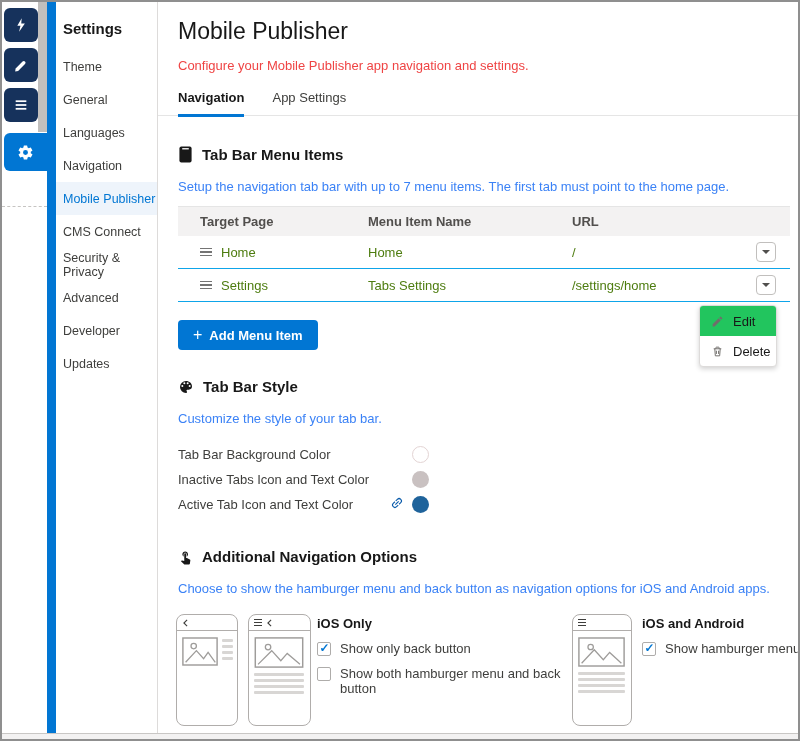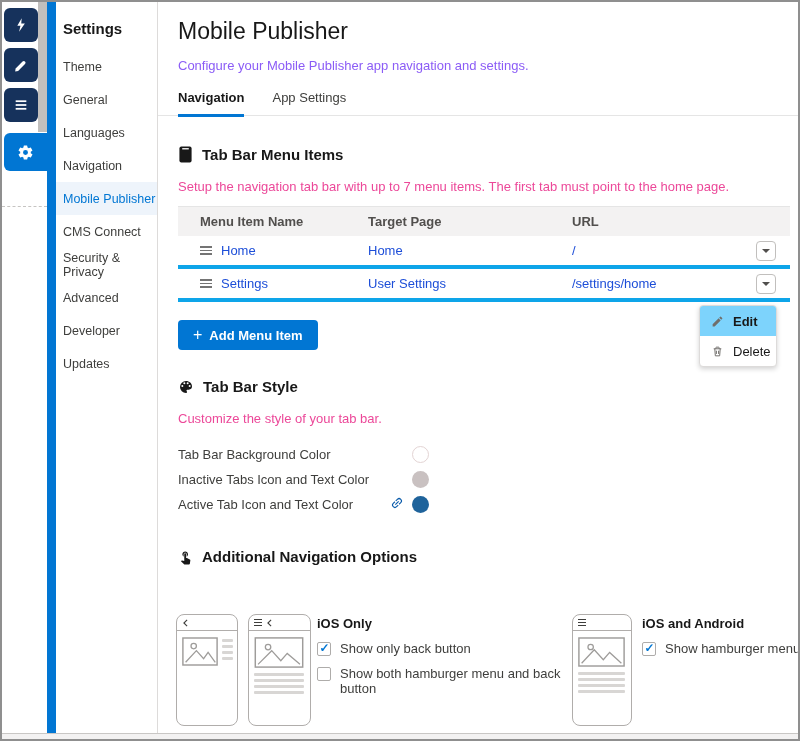--- a/index.html
+++ b/index.html
@@ -27,35 +27,35 @@
   
   .sidebar { position:absolute; left:56px; top:2px; width:102px; height:731px; background:#fff; border-right:1px solid #dddbda; }
   .sb-title { padding:18px 0 0 7px; font-size:15px; font-weight:700; color:#181818; }
   .sb-items { margin-top:13px; }
   .sb-item { height:33px; display:flex; align-items:center; padding-left:7px; font-size:12.5px; color:#3e3e3c; cursor:pointer; }
   .sb-item.active { background:#eef4fb; color:#0176d3; }
 
   
   .main { position:absolute; left:158px; top:2px; width:640px; height:731px; background:#fff; }
   .page-title { position:absolute; left:20px; top:16px; font-size:23px; font-weight:400; color:#181818; }
-  .page-sub { position:absolute; left:20px; top:56px; font-size:13px; color:#8b5cf6; }
+  .page-sub { position:absolute; left:20px; top:56px; font-size:13px; color:#ef4444; }
 
   .tabs { position:absolute; left:20px; top:88px; display:flex; gap:28px; z-index:2; }
   .tab { font-size:13px; color:#3e3e3c; padding-bottom:9px; cursor:pointer; }
   .tab.active { font-weight:700; color:#181818; border-bottom:3px solid #0176d3; }
   .tabs-divider { position:absolute; left:0; right:0; top:113px; height:1px; background:#e5e5e5; }
 
   .sec-head { position:absolute; left:20px; display:flex; align-items:center; gap:9px; font-size:15px; font-weight:700; color:#181818; }
-  .sec-desc { position:absolute; left:20px; font-size:13px; color:#ec4899; }
+  .sec-desc { position:absolute; left:20px; font-size:13px; color:#3b82f6; }
 
   
   .mi-table { position:absolute; left:20px; top:204px; width:612px; font-size:13px; }
   .t-row { display:grid; grid-template-columns:168px 204px 184px 1fr; align-items:center; padding-left:22px; }
   .t-head { height:30px; background:#f3f2f2; font-weight:700; color:#514f4d; border-top:1px solid #e5e5e5; }
-  .t-data { height:33px; border-bottom:4px solid #0ea5e9; color:#1d4ed8; }
+  .t-data { height:33px; border-bottom:1px solid #0ea5e9; color:#4d7c0f; }
   .name-cell { display:flex; align-items:center; gap:9px; }
   .drag { display:inline-flex; flex-direction:column; gap:2px; cursor:grab; }
   .drag span { width:12px; height:1.5px; background:#747474; display:block; }
   .caret-btn {
     width:20px; height:20px; border:1px solid #c1bfbd; border-radius:4px; background:#fff;
     display:flex; align-items:center; justify-content:center; cursor:pointer; justify-self:start;
   }
   .caret-btn::after { content:""; border:4px solid transparent; border-top-color:#514f4d; margin-top:4px; }
 
   .add-btn {
@@ -63,21 +63,21 @@
     border:none; border-radius:4px; padding:0 15px; font-size:13px; font-weight:600;
     display:inline-flex; align-items:center; gap:7px; cursor:pointer; font-family:inherit;
   }
   .add-btn .plus { font-size:16px; font-weight:400; line-height:1; }
 
   .row-menu {
     position:absolute; left:541px; top:303px; width:78px; background:#fff;
     border:1px solid #dddbda; border-radius:4px; box-shadow:0 2px 5px rgba(0,0,0,.18); z-index:20; overflow:hidden;
   }
   .row-menu .mi { height:30px; display:flex; align-items:center; gap:9px; padding-left:11px; font-size:13px; color:#181818; cursor:pointer; }
-  .row-menu .mi.hover { background:#7dd3fc;font-weight:bold; }
+  .row-menu .mi.hover { background:#22c55e; }
 
   
   .style-row { position:absolute; left:20px; width:320px; height:24px; display:flex; align-items:center; font-size:13px; color:#3e3e3c; }
   .swatch { position:absolute; left:234px; width:17px; height:17px; border-radius:50%; cursor:pointer; }
   .link-ic { position:absolute; left:212px; top:4px; }
 
   
   .phone { position:absolute; top:612px; height:112px; border:1.5px solid #b0adab; border-radius:8px; background:#fff; }
   .p-bar { height:16px; border-bottom:1px solid #b0adab; display:flex; align-items:center; gap:4px; padding-left:5px; }
   .p-body { padding:6px 5px; }
@@ -170,22 +170,22 @@
           <rect x="1.5" y="0.5" width="13" height="17" rx="2" fill="#181818"></rect>
           <rect x="4.5" y="2.2" width="7" height="1.4" fill="#fff"></rect>
         </svg>
     </span>
     <span>Tab Bar Menu Items</span>
   </div>
   <div class="sec-desc" style="top:177px">Setup the navigation tab bar with up to 7 menu items. The first tab must point to the home page.</div>
 
   <div class="mi-table">
     <div class="t-row t-head">
+      <div>Target Page</div>
       <div>Menu Item Name</div>
-      <div>Target Page</div>
       <div>URL</div>
       <div></div>
     </div>
     <div class="t-row t-data">
       <div class="name-cell">
         <span class="drag">
             <span></span>
             <span></span>
             <span></span>
           </span>
@@ -197,21 +197,21 @@
     </div>
     <div class="t-row t-data">
       <div class="name-cell">
         <span class="drag">
             <span></span>
             <span></span>
             <span></span>
           </span>
         <span>Settings</span>
       </div>
-      <div>User Settings</div>
+      <div>Tabs Settings</div>
       <div>/settings/home</div>
       <div class="caret-btn"></div>
     </div>
   </div>
 
   <button class="add-btn">
     <span class="plus">+</span>
     <span>Add Menu Item</span>
   </button>
 
@@ -263,20 +263,21 @@
   </div>
 
   <div class="sec-head" style="top:546px">
     <span>
       <svg width="15" height="16" viewBox="0 0 24 24">
           <path fill="#181818" d="M9 11.24V7.5C9 6.12 10.12 5 11.5 5S14 6.12 14 7.5v3.74c1.21-.81 2-2.18 2-3.74C16 5.01 13.99 3 11.5 3S7 5.01 7 7.5c0 1.56.79 2.93 2 3.74zm9.84 4.63l-4.54-2.26c-.17-.07-.35-.11-.54-.11H13v-6c0-.83-.67-1.5-1.5-1.5S10 6.67 10 7.5v10.74l-3.43-.72c-.08-.01-.15-.03-.24-.03-.31 0-.59.13-.79.33l-.79.8 4.94 4.94c.27.27.65.44 1.06.44h6.79c.75 0 1.33-.55 1.44-1.28l.75-5.27c.01-.07.02-.14.02-.2 0-.62-.38-1.16-.91-1.38z"></path>
         </svg>
     </span>
     <span>Additional Navigation Options</span>
   </div>
+  <div class="sec-desc" style="top:579px">Choose to show the hamburger menu and back button as navigation options for iOS and Android apps.</div>
 
   <div class="phone" style="left:18px; width:62px">
     <div class="p-bar">
       <span>
           <svg width="7" height="8" viewBox="0 0 8 10">
             <path d="M6 1 L2 5 L6 9" fill="none" stroke="#3e3e3c" stroke-width="1.4"></path>
           </svg>
         </span>
     </div>
     <div class="p-body" style="display:flex; gap:4px">

